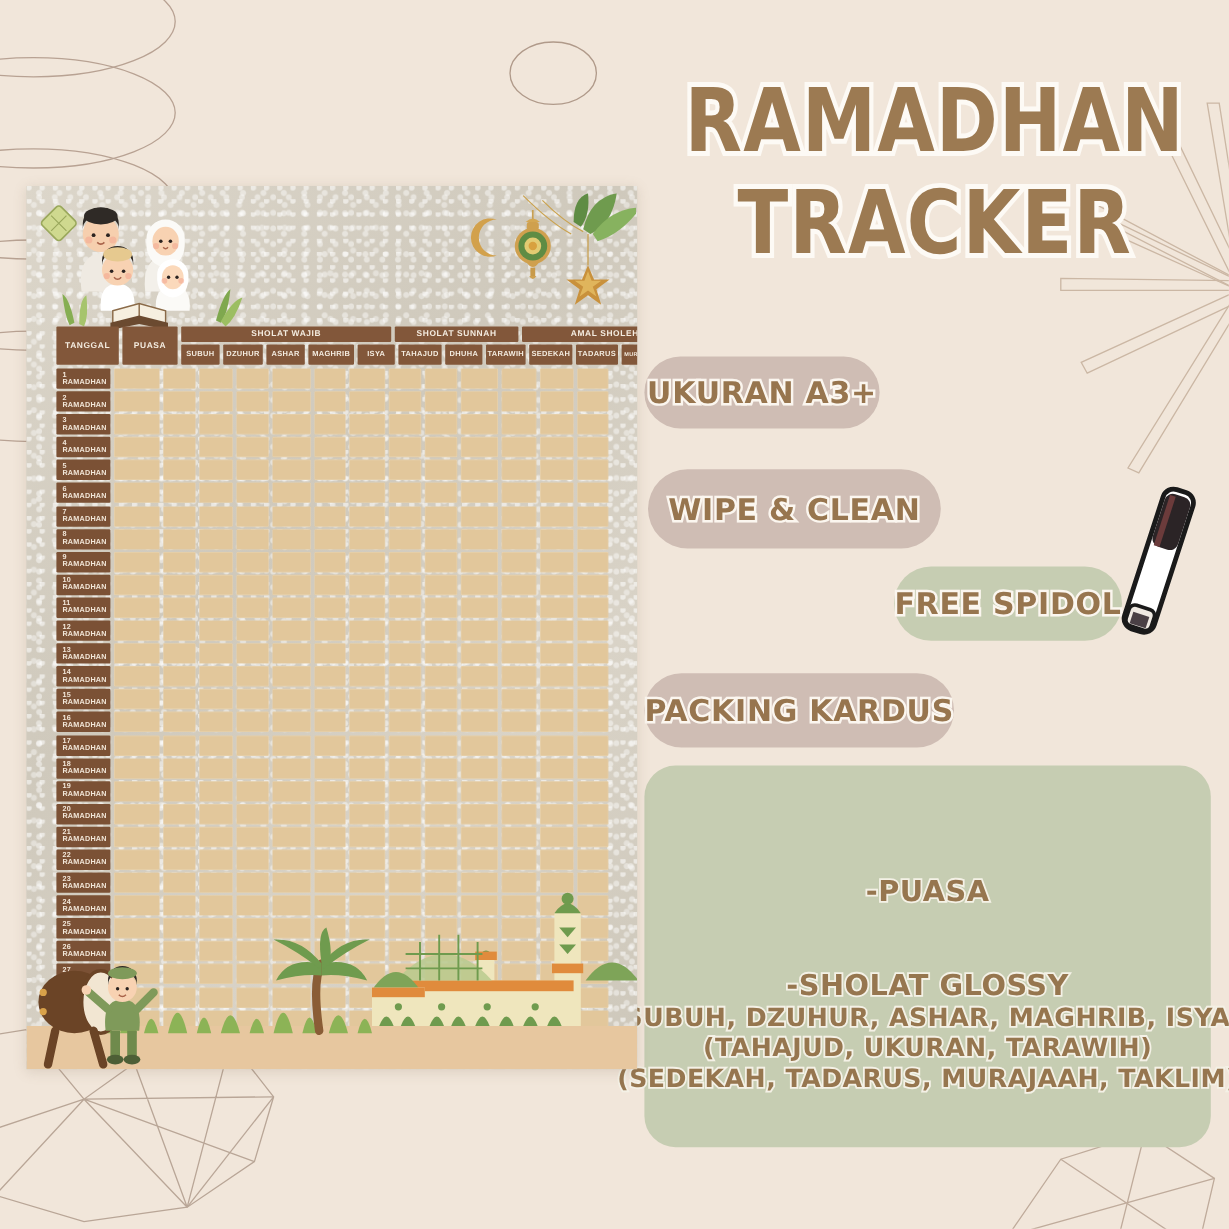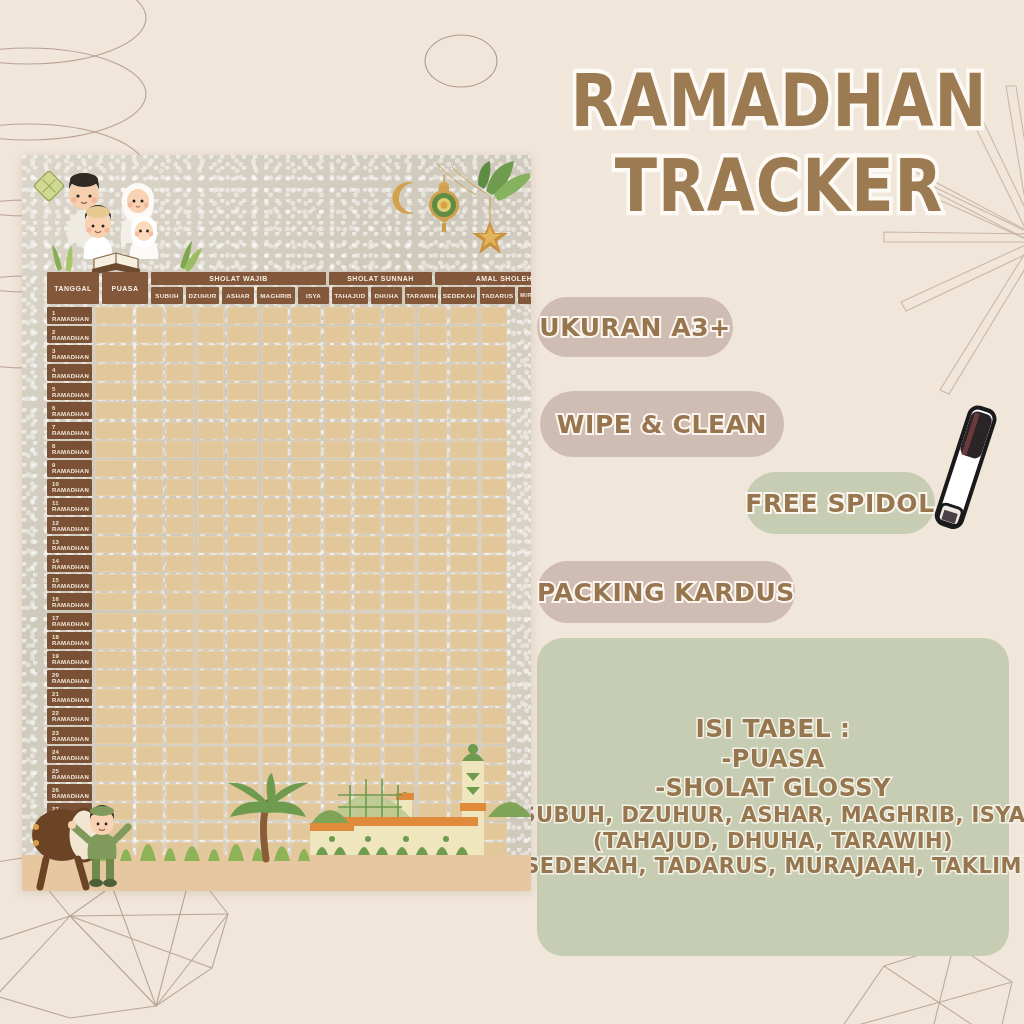--- a/index.html
+++ b/index.html
@@ -81,21 +81,21 @@
     font-weight:bold;
     color:#96764f;
     -webkit-text-stroke:3px #f4f1e6;
     paint-order:stroke fill;
     letter-spacing:.4px;
     line-height:1.22;
     text-align:center;
     white-space:nowrap;
   }
   .info-line.t0{font-size:25px;}
-  .info-line.t1{font-size:24px;}
+  .info-line.t1{font-size:24px;margin-top:48px;}
   .info-line.t2{font-size:21px;}
 
   
   #poster{
     position:absolute;left:22px;top:155px;width:509px;height:736px;
     background:#d8d2c6;
     overflow:hidden;
     box-shadow:0 2px 10px rgba(120,100,80,.18);
   }
   #poster-paper{
@@ -220,25 +220,24 @@
     <g transform="rotate(18 50 70)">
       <rect x="38" y="10" width="26" height="122" rx="9" fill="#ffffff" stroke="#1a1a1a" stroke-width="4"></rect>
       <rect x="40" y="14" width="22" height="46" rx="7" fill="#2b2426"></rect>
       <rect x="43" y="16" width="5" height="44" fill="#6b3b3b"></rect>
       <rect x="40" y="112" width="22" height="18" rx="5" fill="#efe9e2" stroke="#1a1a1a" stroke-width="3"></rect>
       <rect x="44" y="118" width="14" height="10" fill="#4a4045"></rect>
     </g>
   </svg>
 
   <div id="info-panel">
-    <div class="info-line t0">ISI TABEL :</div>
     <div class="info-line t1">-PUASA</div>
     <div class="info-line t1">-SHOLAT GLOSSY</div>
     <div class="info-line t2">(SUBUH, DZUHUR, ASHAR, MAGHRIB, ISYA)</div>
-    <div class="info-line t2">(TAHAJUD, DHUHA, TARAWIH)</div>
+    <div class="info-line t2">(TAHAJUD, UKURAN, TARAWIH)</div>
     <div class="info-line t2">(SEDEKAH, TADARUS, MURAJAAH, TAKLIM)</div>
   </div>
 
   <div id="poster">
     <div id="poster-paper"></div>
 
     <svg class="ill" id="ill-family" width="180" height="112" viewBox="0 0 180 112">
       <g>
 
         <g transform="translate(6,12)">

